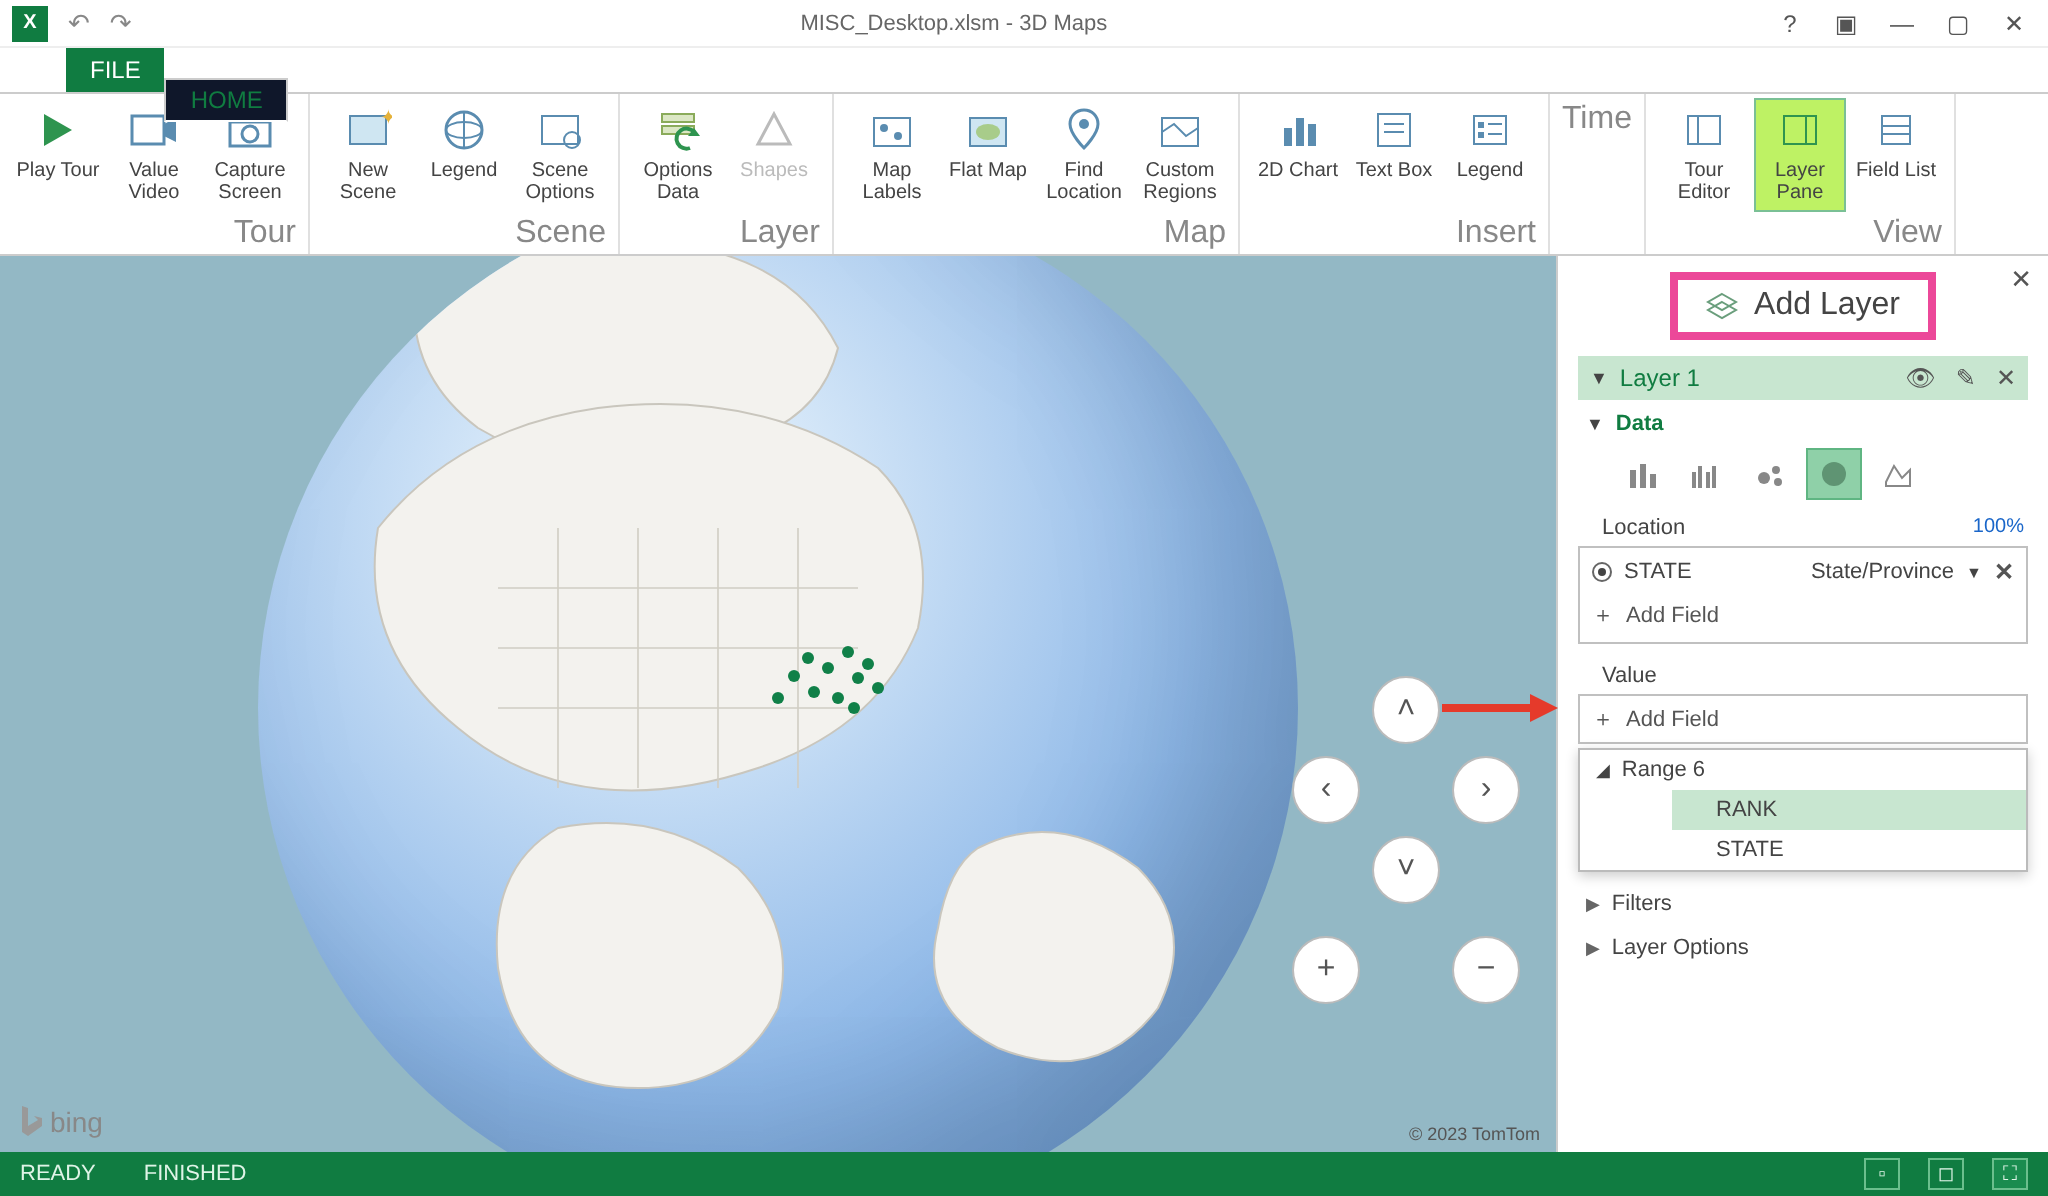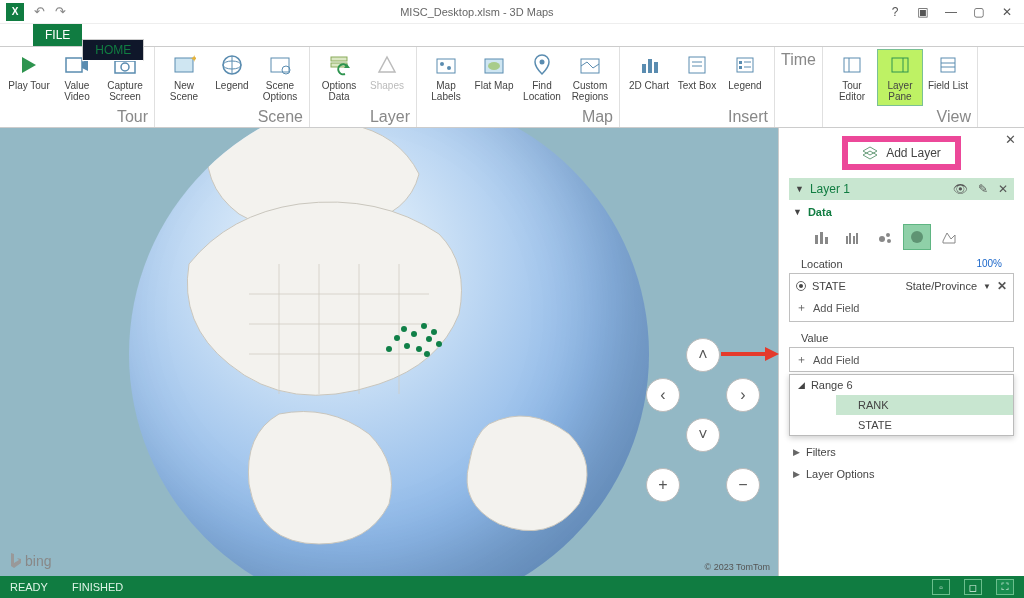--- a/index.html
+++ b/index.html
@@ -50,30 +50,30 @@
 .nav-left { left:0; top:40px; }
 .nav-right { left:80px; top:40px; }
 .nav-down { left:40px; top:80px; }
 .nav-plus { left:0; top:130px; }
 .nav-minus { left:80px; top:130px; }
 
 
 .layer-pane { width:246px; background:#fff; border-left:1px solid #ccc; padding:8px 10px; font-size:11px; color:#444; position:relative; }
 .layer-pane .close-x { position:absolute; right:8px; top:4px; color:#555; font-size:13px;}
 .add-layer-row { display:flex; justify-content:center; }
-.add-layer-btn { border:6px solid #ec4899; padding:4px 14px; display:flex; align-items:center; gap:8px; background:#fff; font-size:12px; }
+.add-layer-btn { border:4px solid #ec4899; padding:4px 14px; display:flex; align-items:center; gap:8px; background:#fff; font-size:16px; }
 .layer-header { background:#c8e6d0; margin-top:8px; padding:4px 6px; display:flex; align-items:center; gap:6px; color:#107c41; font-size:12px;}
 .layer-header .spacer { flex:1; }
 .layer-header .mini-icon { color:#555; font-size:12px; margin-left:4px;}
 .section-title { color:#107c41; font-weight:600; margin:6px 0 4px 18px; font-size:11px; display:flex; align-items:center; gap:6px;}
 .section-title .tri { color:#444; font-size:9px; margin-left:-14px;}
 .viz-row { display:flex; gap:4px; margin:6px 0 8px 18px;}
 .viz-btn { width:28px; height:26px; border:1px solid transparent; display:flex; align-items:center; justify-content:center; color:#888;}
 .viz-btn.active { background:#8fd0a8; border-color:#5fb582; color:#444;}
-.field-label { margin:6px 12px 3px 0; display:flex; justify-content:space-between; font-size:11px;padding-left:12px;}
+.field-label { margin:6px 2px 3px 0; display:flex; justify-content:space-between; font-size:11px;padding-left:12px;}
 .field-label a { color:#1a66c9; text-decoration:none; font-size:10px;}
 .field-box { border:1px solid #c0c0c0; padding:2px 0; }
 .field-row { display:flex; align-items:center; padding:3px 6px; font-size:11px; gap:6px;}
 .field-row .grow { flex:1; }
 .field-row .x { color:#555; font-weight:bold; font-size:12px;}
 .add-field-row { display:flex; align-items:center; padding:4px 6px; gap:6px; color:#555; font-size:11px;}
 .add-field-box { border:1px solid #c0c0c0; margin-top:2px;}
 .popup { border:1px solid #bbb; background:#fff; margin-top:2px; box-shadow:0 2px 6px rgba(0,0,0,.2); position:relative; z-index:2;}
 .popup .group-name { padding:4px 8px; font-size:11px; color:#444; display:flex; align-items:center; gap:6px;}
 .popup .opt { padding:4px 8px 4px 22px; font-size:11px;margin-left:46px;}

